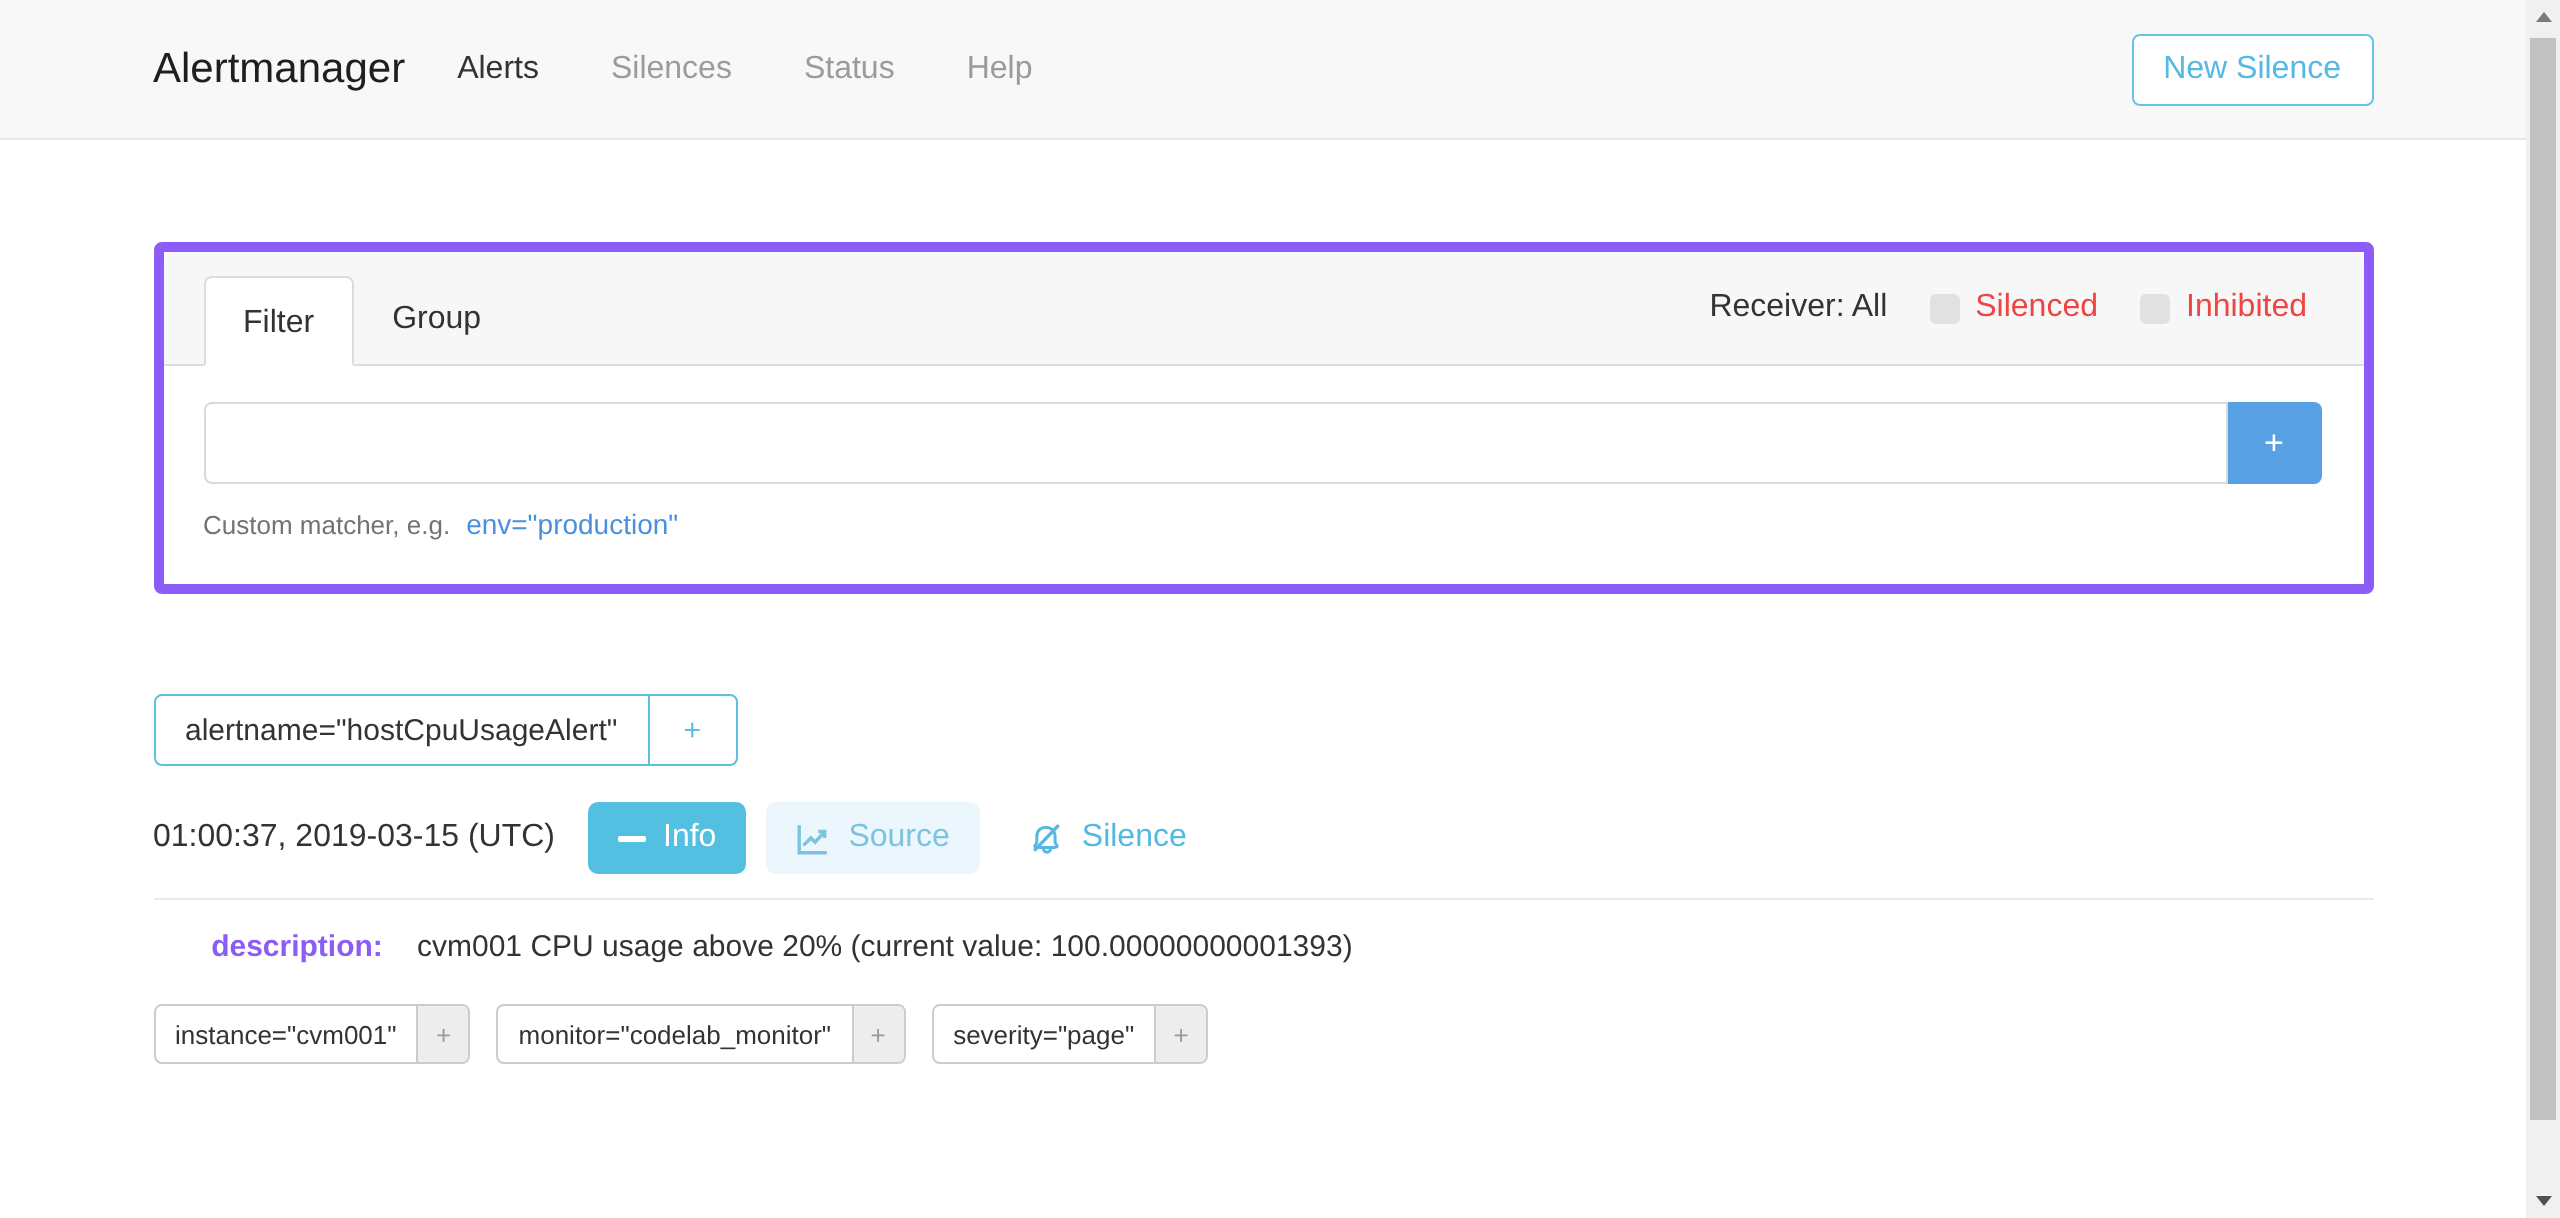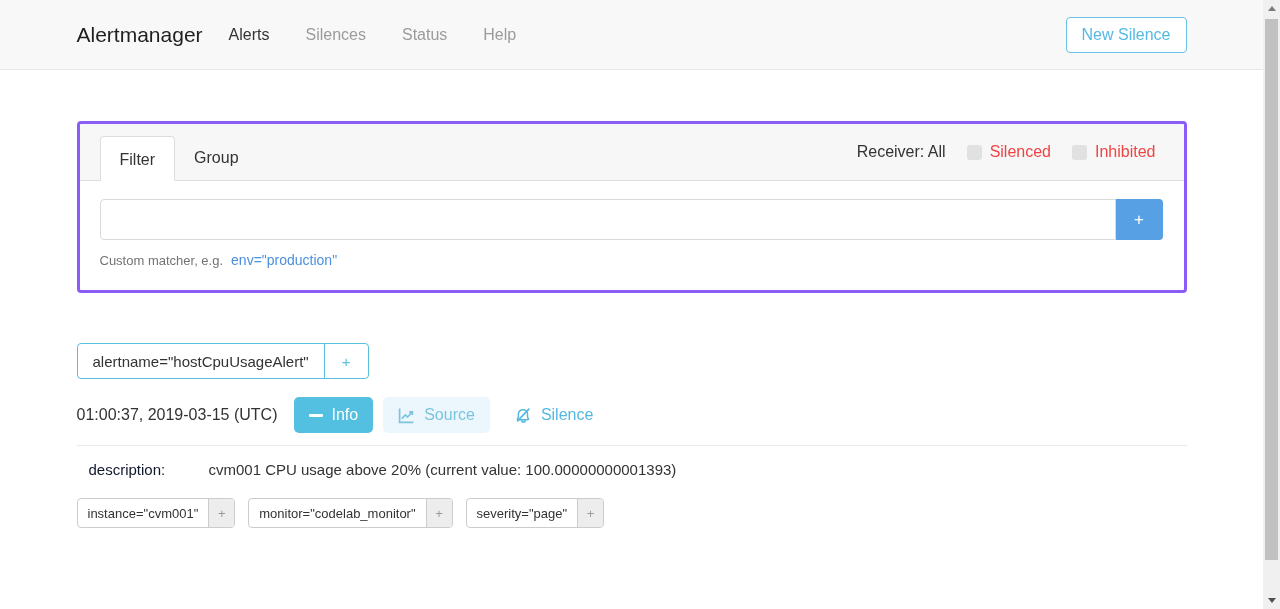--- a/index.html
+++ b/index.html
@@ -14,21 +14,21 @@
   .brand { font-size:21px; color:#1f1f1f; margin-right:26px; cursor:pointer; }
   .nav-links { display:flex; align-items:center; gap:36px; }
   .nav-link { font-size:16px; color:#9b9b9b; cursor:pointer; }
   .nav-link.active { color:#333; }
   .spacer { flex:1; }
   .btn-new-silence { background:#fff; border:1px solid #67c2e6; color:#54b9e3; font-size:16px;
     padding:8px 15px; border-radius:4px; cursor:pointer; font-family:inherit; }
 
   
   .container-main { width:1110px; margin:0 auto; }
-  .filter-card { margin-top:51px; border:3px solid #8b5cf6; border-radius:4px; background:#fff; }
+  .filter-card { margin-top:51px; border:5px solid #8b5cf6; border-radius:4px; background:#fff; }
   .card-header { background:#f7f7f7; border-bottom:1px solid #ddd; border-radius:4px 4px 0 0;
     height:57px; display:flex; align-items:flex-end; padding:0 28px 0 20px; }
   .tab { font-size:16px; color:#333; padding:0 19px; height:45px; line-height:45px; cursor:pointer; }
   .tab.active { background:#fff; border:1px solid #ddd; border-bottom:1px solid #fff;
     border-radius:4px 4px 0 0; margin-bottom:-1px; }
   .header-controls { margin-left:auto; display:flex; align-items:center; gap:21px; height:100%; padding-bottom:0; }
   .header-controls > * { display:flex; align-items:center; }
   .receiver-label { font-size:16px; color:#333; }
   .check-item { gap:8px; cursor:pointer; }
   .checkbox { width:15px; height:15px; background:#e1e1e1; border-radius:3px; display:inline-block; }
@@ -57,21 +57,21 @@
   .btn-alert { display:inline-flex; align-items:center; gap:9px; font-size:16px; border:none;
     border-radius:5px; padding:0 15px; height:36px; cursor:pointer; margin-right:10px; font-family:inherit; }
   .btn-info { background:#53bfe1; color:#fff; }
   .btn-source { background:#ebf7fc; color:#7cc4de; }
   .btn-silence { background:transparent; color:#54b8e2; }
   .btn-alert svg { display:block; }
   .minus-glyph { display:inline-block; width:14px; height:3px; background:#fff; border-radius:1px; }
 
   .annotations { margin-top:12px; }
   .annotation-row { display:flex; border-top:1px solid #e9e9e9; padding:15px 12px; }
-  .annotation-name { font-weight:normal; font-size:15px; color:#0f172a; width:120px; flex:0 0 120px; }
+  .annotation-name { font-weight:bold; font-size:15px; color:#8b5cf6; width:120px; flex:0 0 120px;text-align:center; }
   .annotation-value { font-size:15px; color:#333; }
 
   .labels-row { margin-top:5px; display:flex; gap:13px; }
   .label-tag { display:inline-flex; border:1px solid #ccc; border-radius:4px; height:30px;
     align-items:stretch; background:#fff; overflow:hidden; }
   .label-tag-text { padding:0 10px; font-size:13px; color:#333; display:flex; align-items:center; }
   .label-tag-plus { width:26px; border-left:1px solid #ccc; background:#ededed; color:#9a9a9a;
     font-size:13px; display:flex; align-items:center; justify-content:center; cursor:pointer; }
 
   

